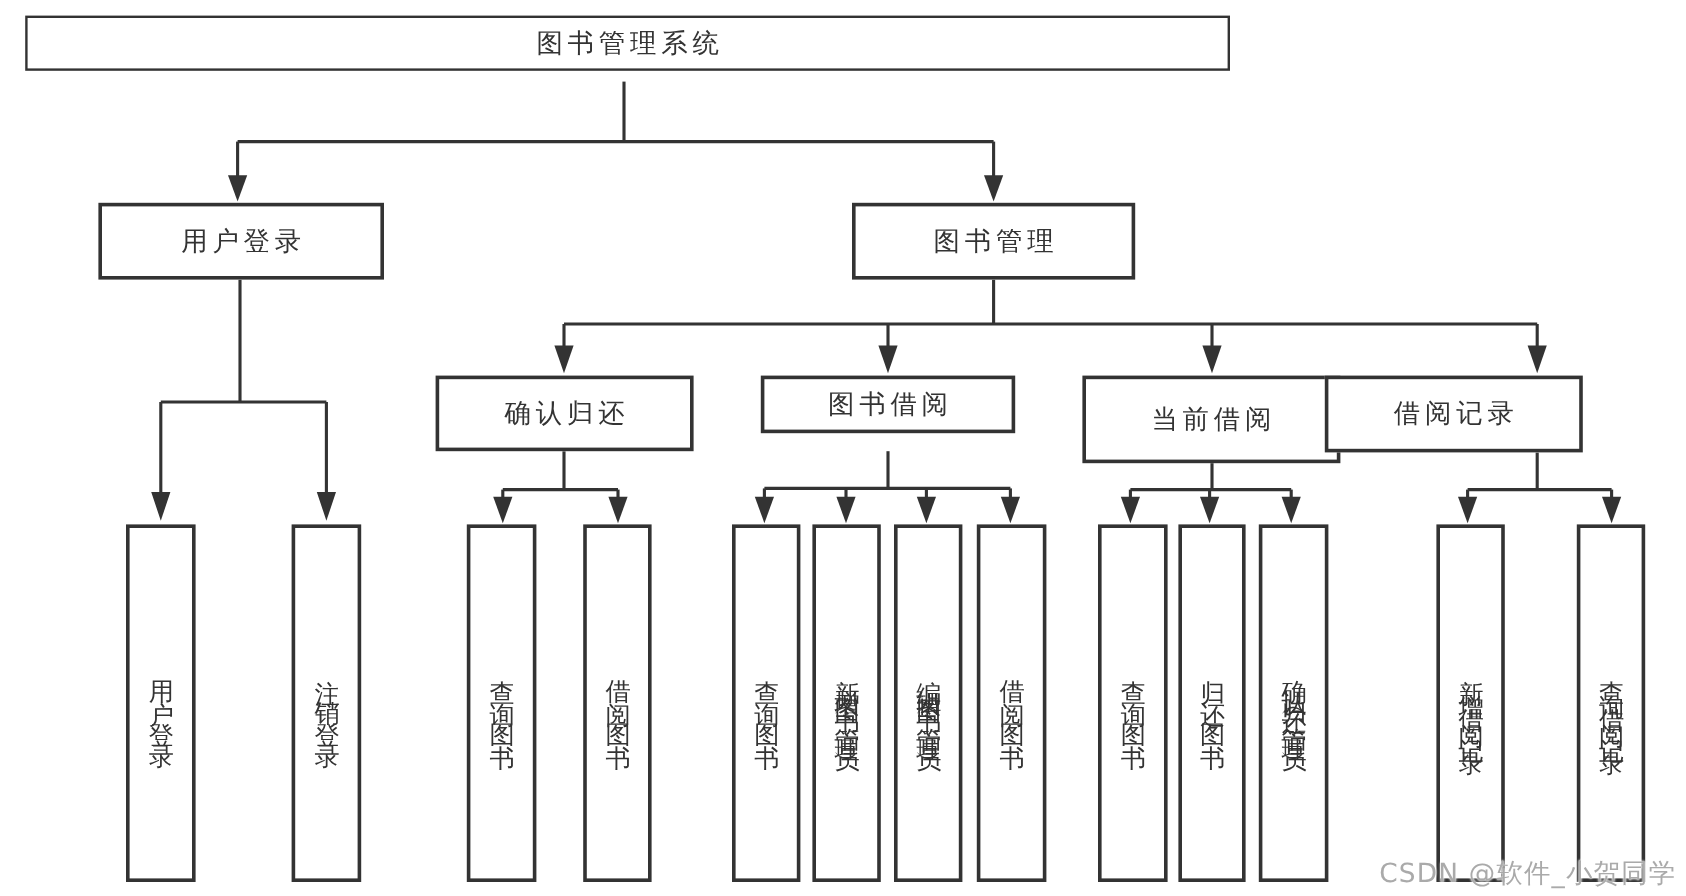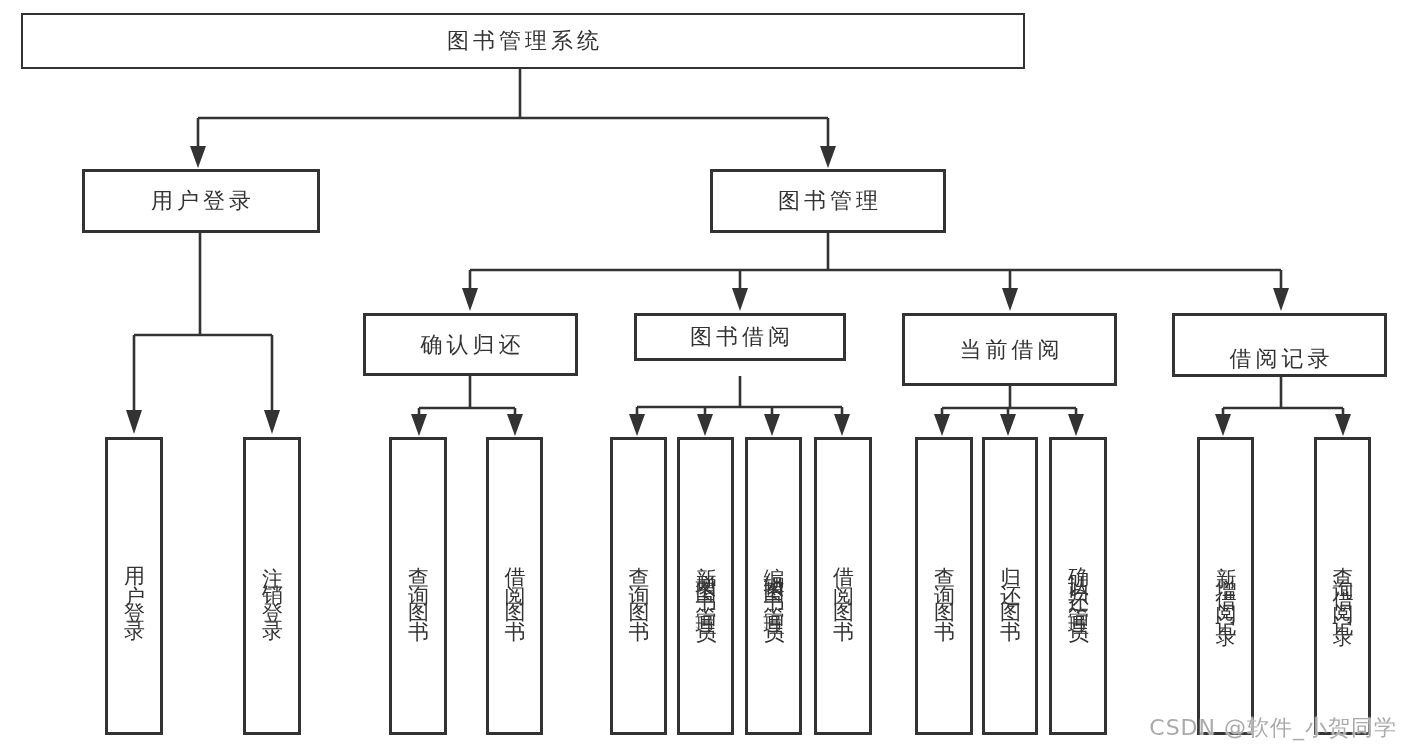--- a/index.html
+++ b/index.html
@@ -132,41 +132,41 @@
       <path d="M1223,408 H1343"></path>
       <path d="M1223,408 V416"></path>
       <path d="M1343,408 V416"></path>
     </g>
     <g fill="#333333" stroke="none">
       <polygon points="1215,414 1231,414 1223,436"></polygon>
       <polygon points="1335,414 1351,414 1343,436"></polygon>
     </g>
   </svg>
 
-  <div class="box hbox" style="left:21px; top:13px; width:1004px; height:56px; border-width:2.5px;">
+  <div class="box hbox" style="left:21px; top:13px; width:1004px; height:46px; border-width:2.5px;">
     <span>图书管理系统</span>
   </div>
 
   <div class="box hbox" style="left:82px; top:169px; width:238px; height:64px;">
     <span>用户登录</span>
   </div>
   <div class="box hbox" style="left:710px; top:169px; width:236px; height:64px;">
     <span>图书管理</span>
   </div>
 
   <div class="box hbox" style="left:363px; top:313px; width:215px; height:63px;">
     <span>确认归还</span>
   </div>
   <div class="box hbox" style="left:634px; top:313px; width:212px; height:48px;">
     <span>图书借阅</span>
   </div>
   <div class="box hbox" style="left:902px; top:313px; width:215px; height:73px;">
     <span>当前借阅</span>
   </div>
-  <div class="box hbox" style="left:1172px; top:313px; width:215px; height:64px;align-items:flex-end;">
+  <div class="box hbox" style="left:1104px; top:313px; width:215px; height:64px;">
     <span>借阅记录</span>
   </div>
 
   <div class="box vbox" style="left:105px; top:437px; width:58px; height:298px;">
     <span>用户登录</span>
   </div>
   <div class="box vbox" style="left:243px; top:437px; width:58px; height:298px;">
     <span>注销登录</span>
   </div>
 

